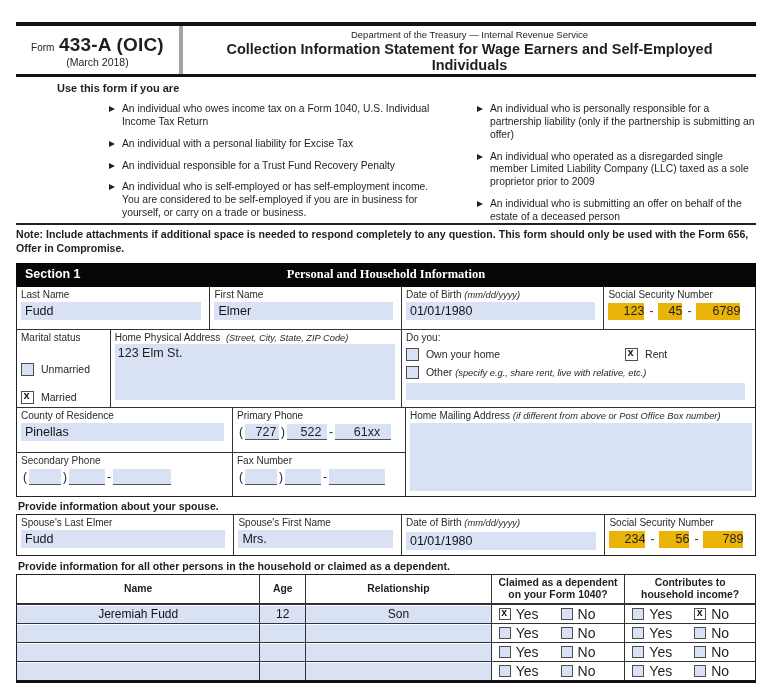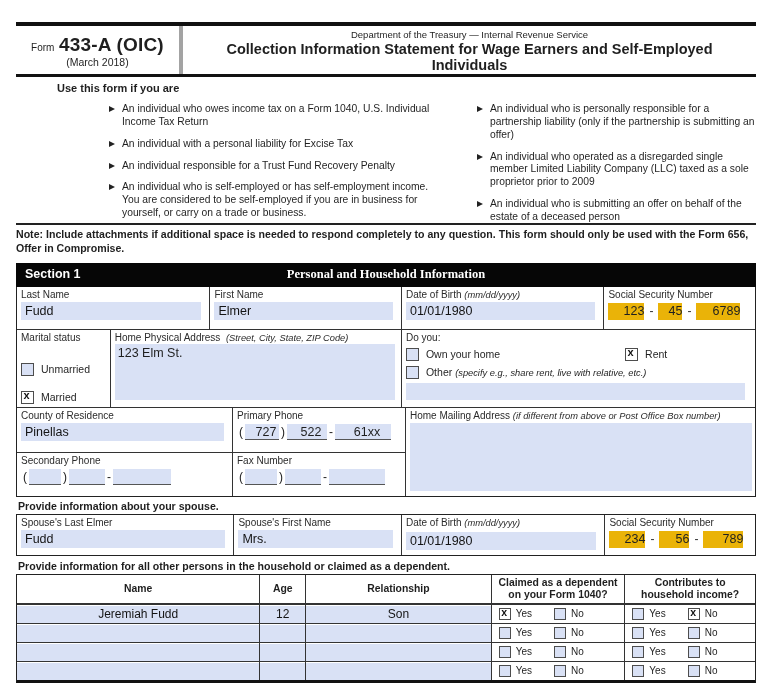--- a/index.html
+++ b/index.html
@@ -104,21 +104,21 @@
   .dep-row:first-of-type { border-top:none; }
   .dep-cell { border-right:1px solid #333; position:relative; }
   .dep-cell:last-child { border-right:none; }
   .w-name { width:244px; } .w-age { width:46px; } .w-rel { width:186px; }
   .w-clm { width:134px; } .w-ctr { width:130px; }
   .dep-fill { background:#d9e1f5; height:17px; margin-top:1px; text-align:center;
               font-size:12px; line-height:17px; color:#141414; }
   .yn { display:flex; align-items:center; height:100%; padding-left:7px; }
   .yn .cb { width:12px; height:12px; }
   .yn .cb.checked::after { font-size:10.5px; top:-2.5px; left:1.5px; }
-  .yn .yn-lab { font-size:10px; margin-left:5px; }
+  .yn .yn-lab { font-size:14px; margin-left:5px; }
   .yn .pair2 { margin-left:22px; display:flex; align-items:center; }
   .yn .pair1 { display:flex; align-items:center; }
 </style>
 </head>
 <body>
 
 <div class="page">
 <div class="form">
 
   <div class="hdr">

